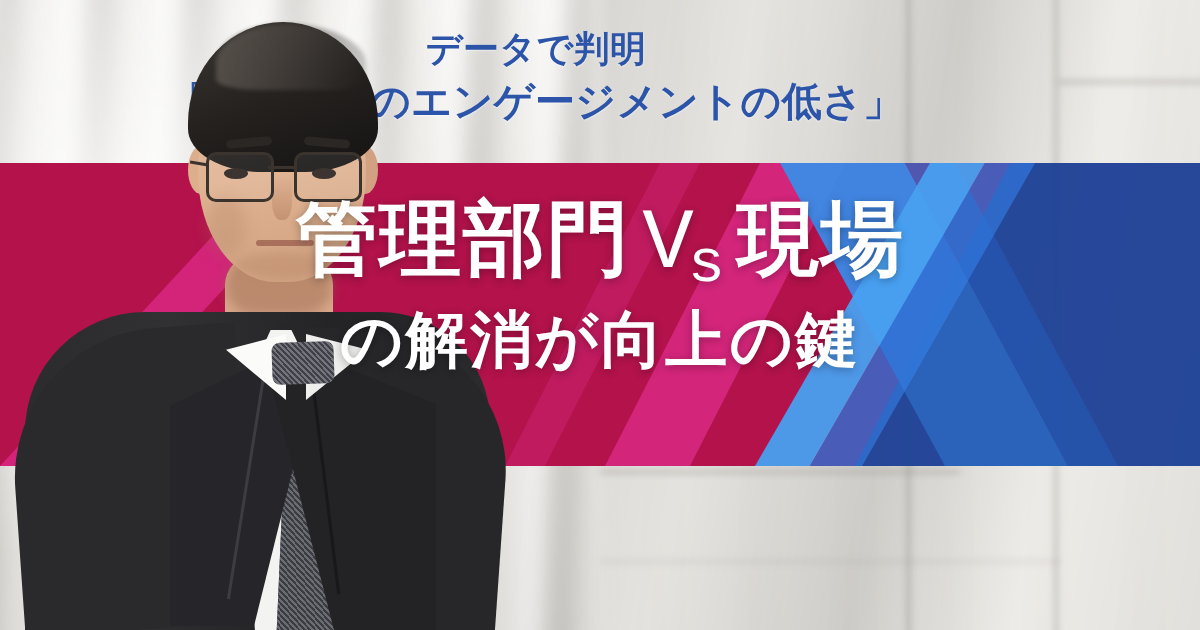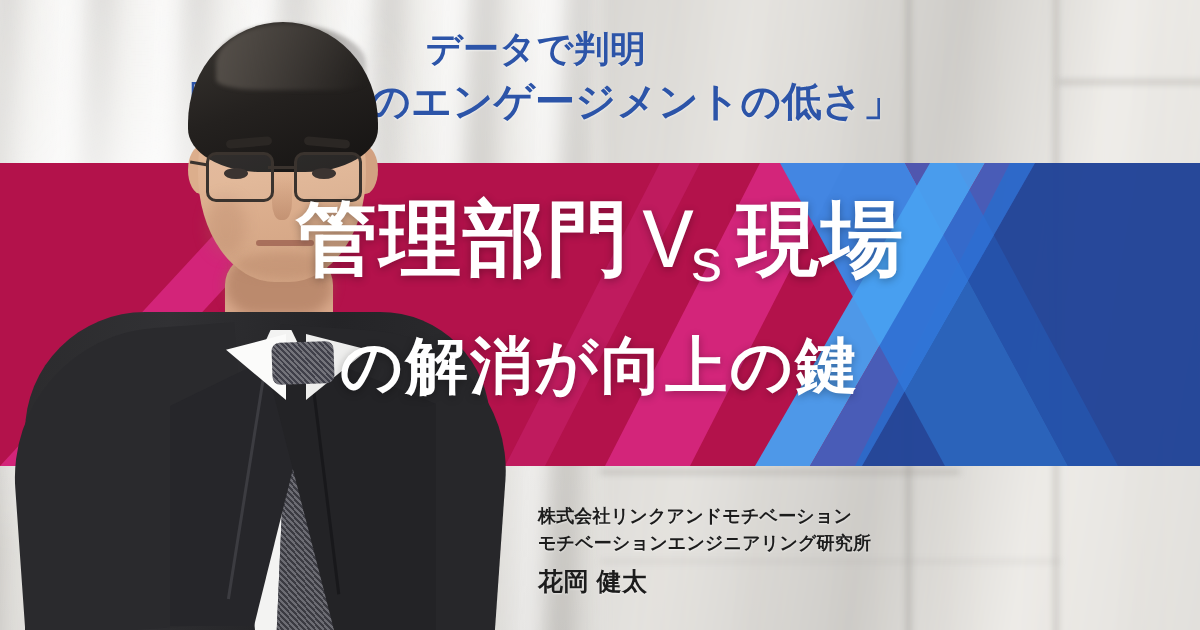--- a/index.html
+++ b/index.html
@@ -208,21 +208,20 @@
     font-size:82px;font-weight:700;color:#ffffff;line-height:1.06;
     letter-spacing:.02em;white-space:nowrap;
     text-shadow:0 2px 8px rgba(0,0,0,.30);
   }
   .vs{
     font-family:Liberation Mono, monospace;
     font-size:86px;font-weight:400;letter-spacing:0;margin:0 12px;
   }
   .vs .small{font-size:62px;display:inline-block;vertical-align:-14px;margin-left:-6px;}
   .hl2{
-    margin-top:26px;
     font-size:62px;font-weight:700;color:#ffffff;letter-spacing:.04em;
     white-space:nowrap;text-shadow:0 2px 8px rgba(0,0,0,.30);
   }
 
   .credit{
     position:absolute;left:538px;top:503px;color:#1c1c1c;line-height:1.52;
     text-shadow:0 1px 2px rgba(255,255,255,.5);
   }
   .credit .c1,.credit .c2{font-size:18px;font-weight:700;letter-spacing:.01em;}
   .credit .c3{font-size:25px;font-weight:700;margin-top:4px;letter-spacing:.02em;}
@@ -301,19 +300,14 @@
     </div>
   </div>
 
   <div class="headline">
     <div class="hl1">
       <span>管理部門</span><span class="vs"><span>V</span><span class="small">s</span></span><span>現場</span>
     </div>
     <div class="hl2">の解消が向上の鍵</div>
   </div>
 
-  <div class="credit">
-    <div class="c1">株式会社リンクアンドモチベーション</div>
-    <div class="c2">モチベーションエンジニアリング研究所</div>
-    <div class="c3">花岡 健太</div>
-  </div>
 
 </div>
 
 </body></html>

